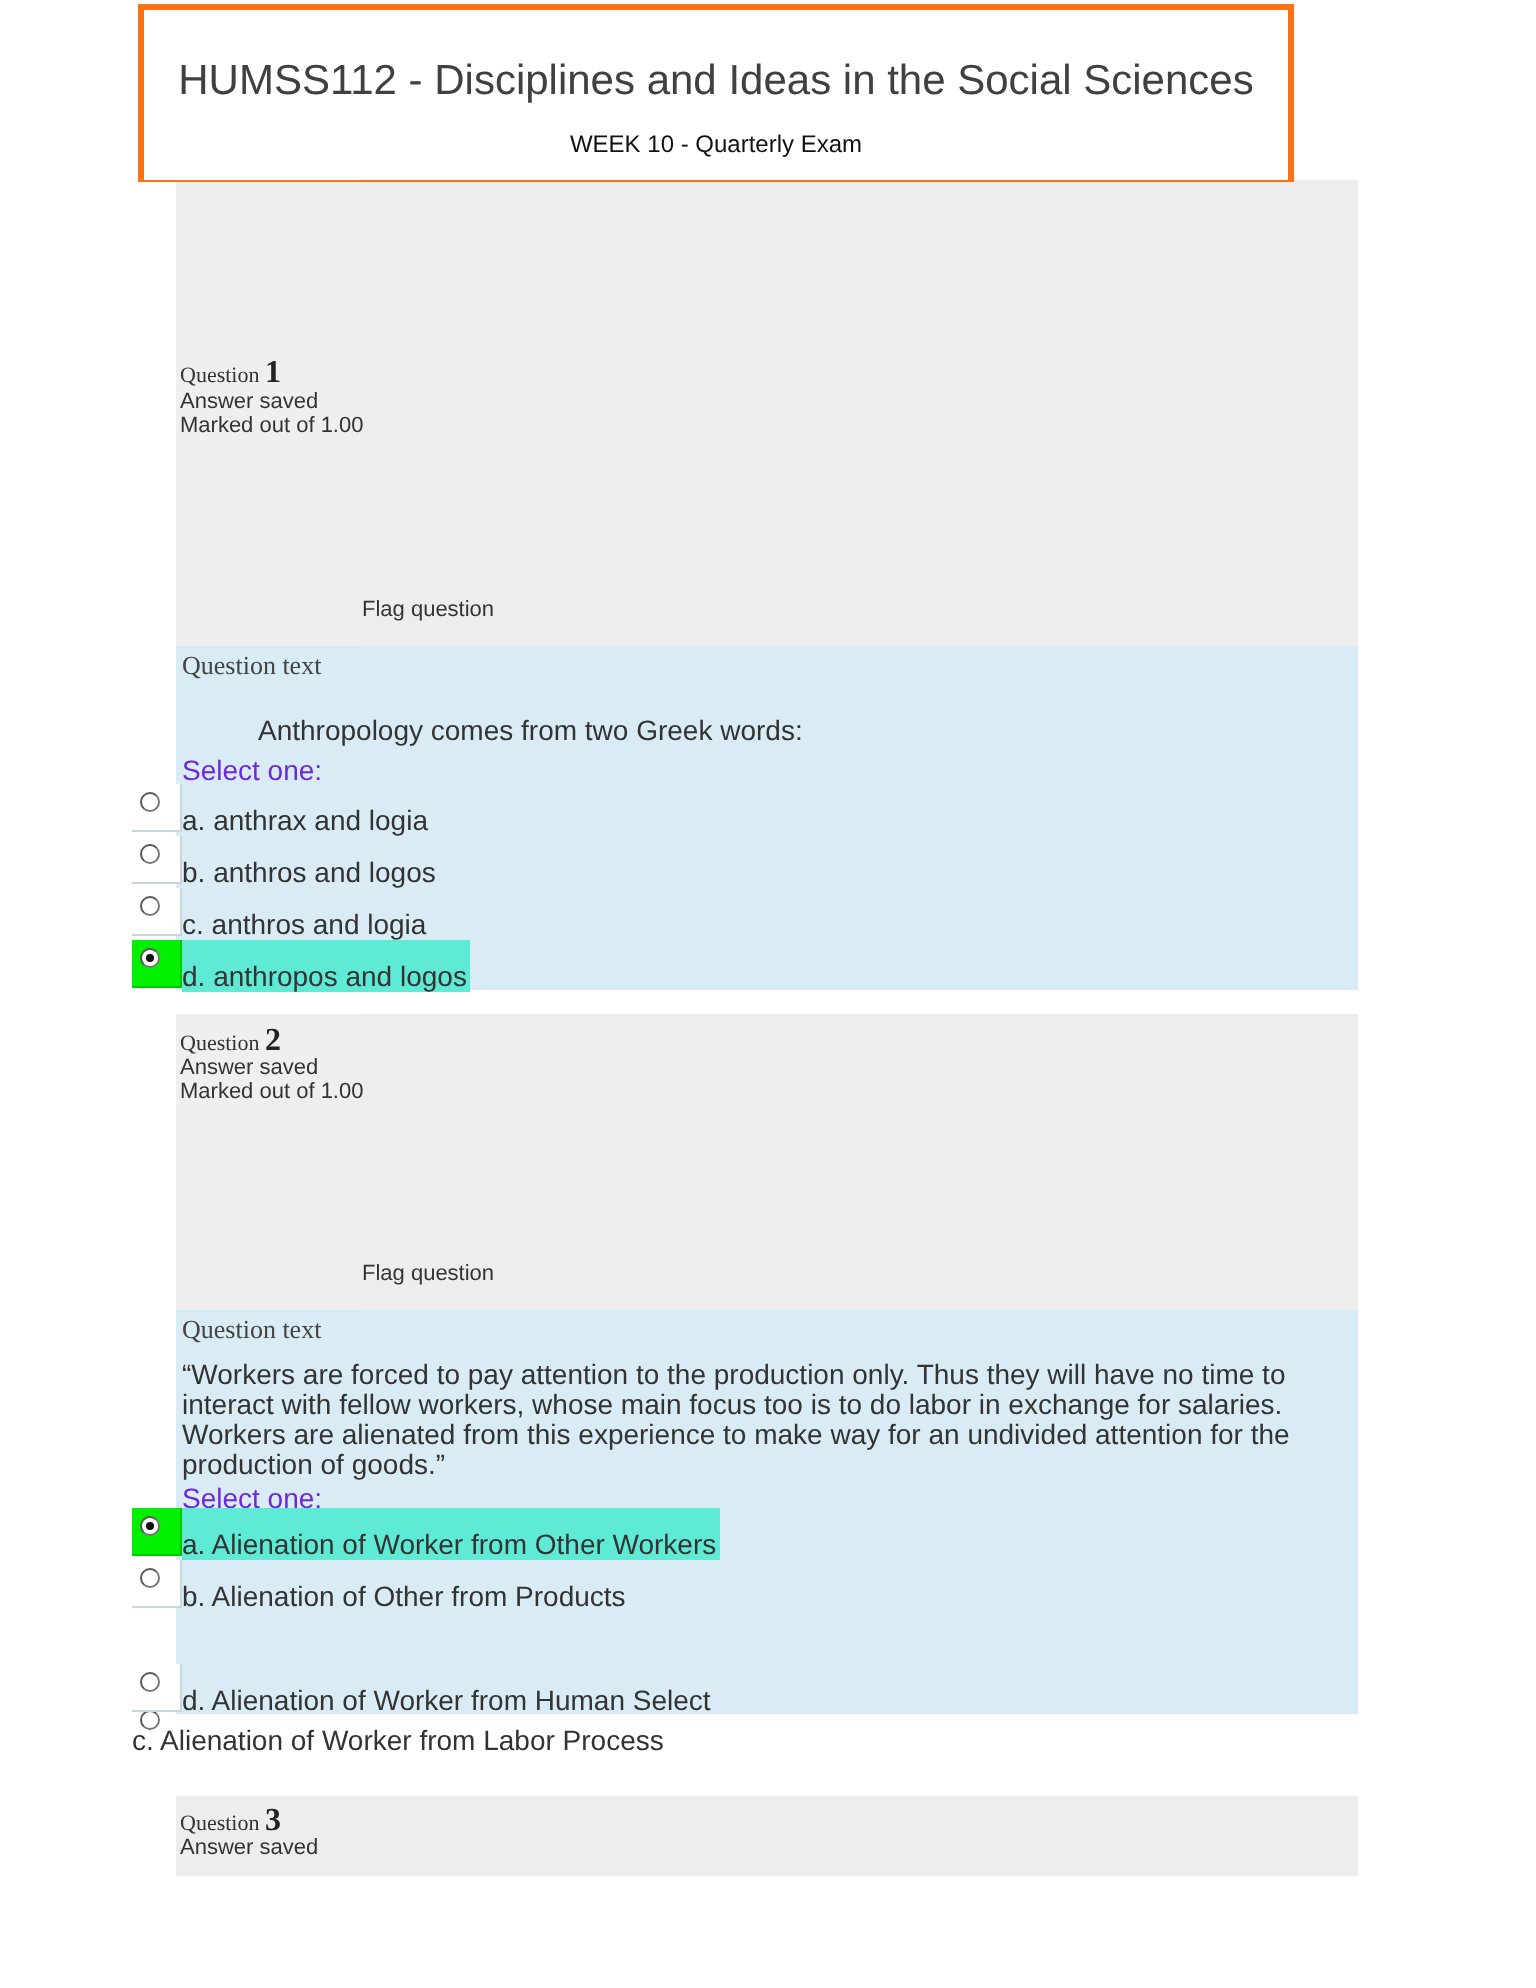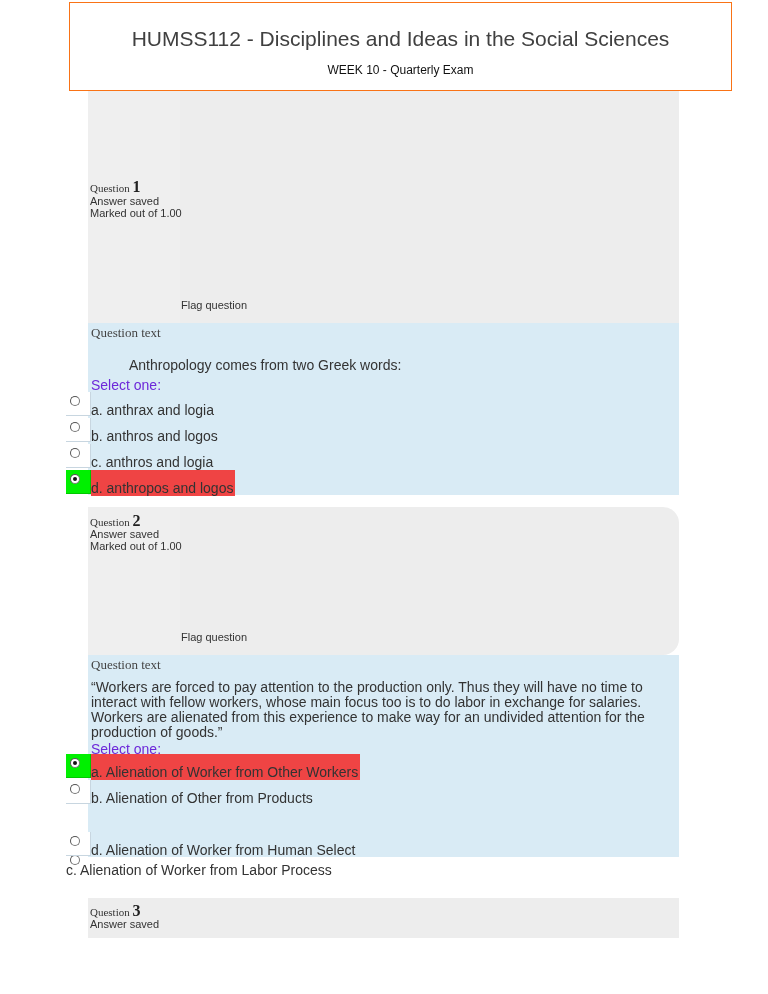--- a/index.html
+++ b/index.html
@@ -1,20 +1,20 @@
 <!DOCTYPE html>
 <html><head>
 <meta charset="utf-8">
 <style>
   html, body { margin: 0; padding: 0; background: #ffffff; }
   body { width: 768px; height: 994px; position: relative; overflow: hidden; font-family: "Liberation Sans", sans-serif; color: #333; }
 
   .header-box {
-    position: absolute; left: 69px; top: 2px; width: 663px; height: 89px;
-    border: 1px solid #f97316; border-bottom-width: 1px; background: #fff; box-sizing: border-box;
+    position: absolute; left: 69px; top: 2px; width: 578px; height: 89px;
+    border: 3px solid #f97316; border-bottom-width: 1px; background: #fff; box-sizing: border-box;
     z-index: 2;
   }
   .header-title {
     position: absolute; left: 0; right: 0; top: 24px; text-align: center;
     font-family: "Liberation Sans", sans-serif; font-size: 21px; color: #404040;
   }
   .header-sub {
     position: absolute; left: 0; right: 0; top: 60px; text-align: center;
     font-family: Liberation Sans, sans-serif; font-size: 12px; color: #111;
   }
@@ -58,21 +58,21 @@
   .radio {
     position: absolute; left: 4px; top: 4px; width: 10px; height: 10px; border-radius: 50%;
     background: #fff; border: 1px solid #777; border-top-color: #555; border-left-color: #555; box-sizing: border-box;
   }
   .radio.checked::after {
     content: ""; position: absolute; left: 2px; top: 2px; width: 4px; height: 4px; border-radius: 50%; background: #111;
   }
   .opt-label {
     font-size: 14px; color: #333; padding: 10px 0 0 0; height: 16px; white-space: nowrap;
   }
-  .opt-label.sel { background: #ef4444; padding-right: 2px; }
+  .opt-label.sel { background: #5eead4; padding-right: 2px; }
 </style>
 </head>
 <body>
 
 <div class="header-box">
   <div class="header-title">HUMSS112 - Disciplines and Ideas in the Social Sciences</div>
   <div class="header-sub">WEEK 10 - Quarterly Exam</div>
 </div>
 
 <div class="q-info" style="top:90px; height:292px;text-align:right;">
@@ -110,21 +110,21 @@
     </div>
   <div class="opt-label">c. anthros and logia</div>
 </div>
 <div class="option" style="left:66px; top:470px;">
   <div class="radio-box sel">
       <span class="radio checked"></span>
     </div>
   <div class="opt-label sel">d. anthropos and logos</div>
 </div>
 
-<div class="q-info" style="top:507px; height:148px;border-radius:16px;">
+<div class="q-info" style="top:507px; height:148px;">
   <div class="info-col"></div>
   <div class="q-no" style="top:5px;">
     <span>Question</span>
     <b>2</b>
   </div>
   <div class="q-state" style="top:21px;">Answer saved</div>
   <div class="q-state" style="top:33px;">Marked out of 1.00</div>
   <div class="flag" style="top:124px;">Flag question</div>
 </div>
 

